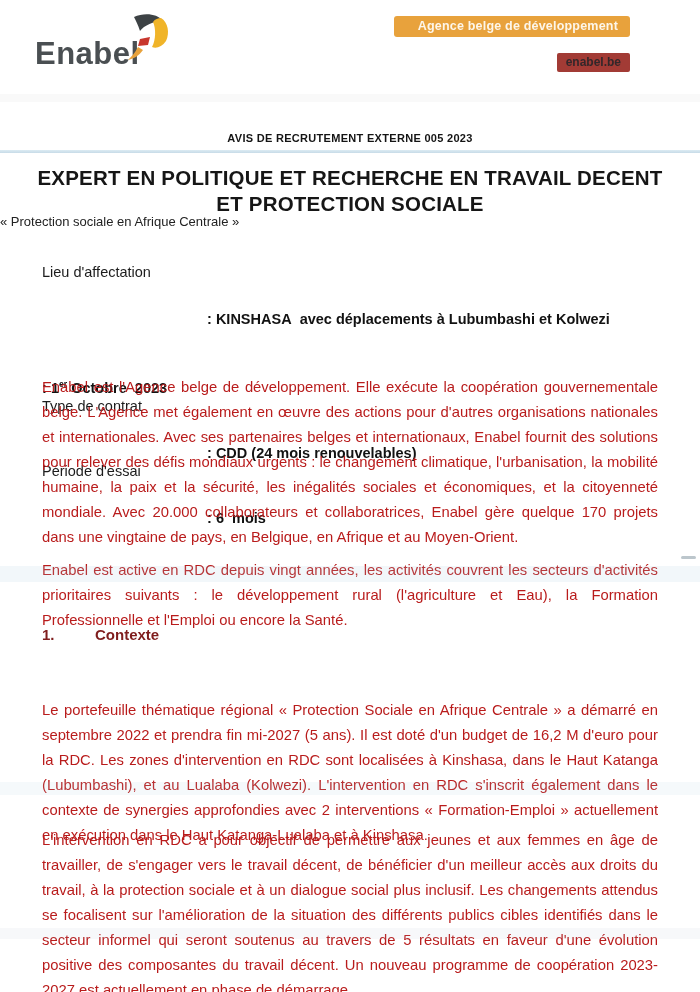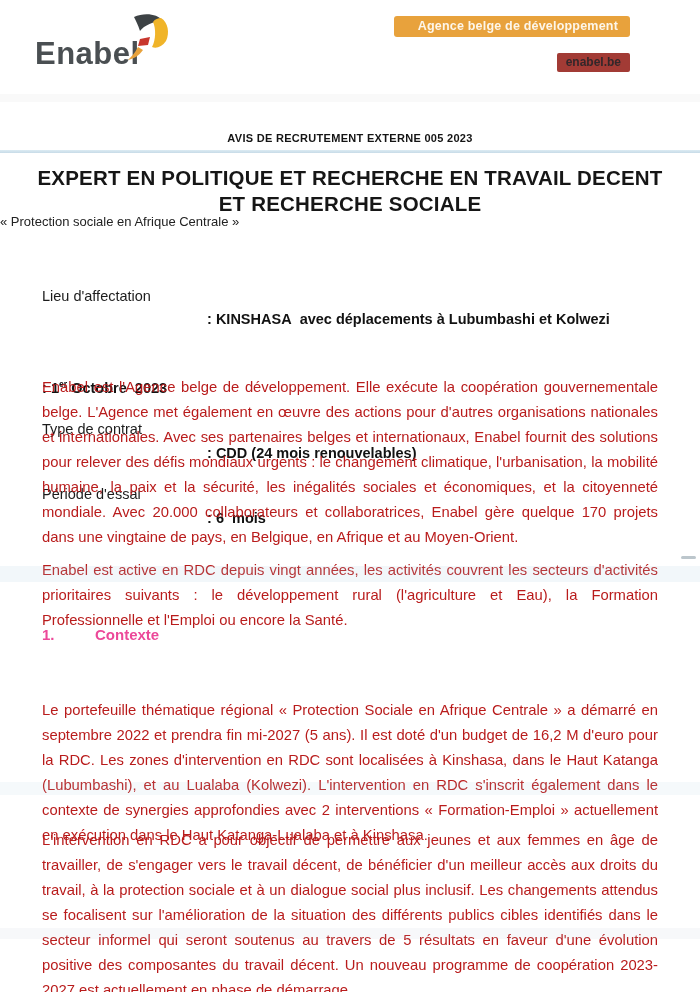--- a/index.html
+++ b/index.html
@@ -44,37 +44,37 @@
     position:absolute;top:165px;left:0;width:100%;
     text-align:center;font-size:20.5px;font-weight:700;color:#161616;
     line-height:26px;letter-spacing:.2px;
   }
   .job-subtitle{
     position:absolute;top:214px;left:0;width:100%;
     text-align:left;font-size:13px;color:#222;
   }
   
   .details{position:absolute;top:263px;left:42px;font-size:14.5px;line-height:18px;}
-  .detail-row{display:flex;align-items:center;}
+  .detail-row{display:flex;}
   .detail-label{width:165px;color:#1c1c1c;}
   .detail-value{font-weight:700;color:#121212;white-space:pre;margin-top:47px;}
   .detail-value sup{font-size:60%;}
   
   .para{
     position:absolute;left:42px;width:616px;
     font-size:14.8px;line-height:25px;color:#b91c1c;
     text-align:justify;
   }
   .p1{top:360px;}
   .p2{top:543px;}
   .p3{top:658px;margin-top:40px;}
   .p4{top:813px;}
   .section-heading{
     position:absolute;top:626px;left:42px;
-    font-size:15px;font-weight:700;color:#ec4899;
+    font-size:15px;font-weight:700;color:#7f1d1d;
   }
   .section-heading .num{display:inline-block;width:53px;}
   
   .scan-band{position:absolute;left:0;width:100%;pointer-events:none;}
   .band1{top:566px;height:16px;background:rgba(176,208,222,.16);}
   .band2{top:782px;height:13px;background:rgba(176,208,222,.13);}
   .band3{top:928px;height:11px;background:rgba(180,190,205,.10);}
   .band4{top:94px;height:8px;background:rgba(150,150,150,.06);}
   .scan-dash{position:absolute;left:681px;top:556px;width:15px;height:3px;background:#bcc6cc;border-radius:2px;pointer-events:none;}
 </style>
@@ -94,21 +94,21 @@
   </span>
   <div class="badge-col">
     <span class="badge-primary">Agence belge de développement</span><br>
     <span class="badge-secondary">enabel.be</span>
   </div>
 
   <div class="avis-title">AVIS DE RECRUTEMENT EXTERNE 005 2023</div>
   <div class="rule"></div>
   <div class="job-title">
     <span>EXPERT EN POLITIQUE ET RECHERCHE EN TRAVAIL DECENT</span><br>
-    <span>ET RECHERCHE SOCIALE</span>
+    <span>ET PROTECTION SOCIALE</span>
   </div>
   <div class="job-subtitle">« Protection sociale en Afrique Centrale »</div>
 
   <div class="details">
     <div class="detail-row">
       <span class="detail-label">Lieu d'affectation</span>
       <span class="detail-value"><span>:</span>&nbsp;<span>KINSHASA&nbsp; avec déplacements à Lubumbashi et Kolwezi</span></span>
     </div>
     <div class="detail-row">
       <span class="detail-value"><span>:</span>&nbsp;<span>1</span><sup>er</sup><span> Octobre&nbsp; 2023</span></span>

